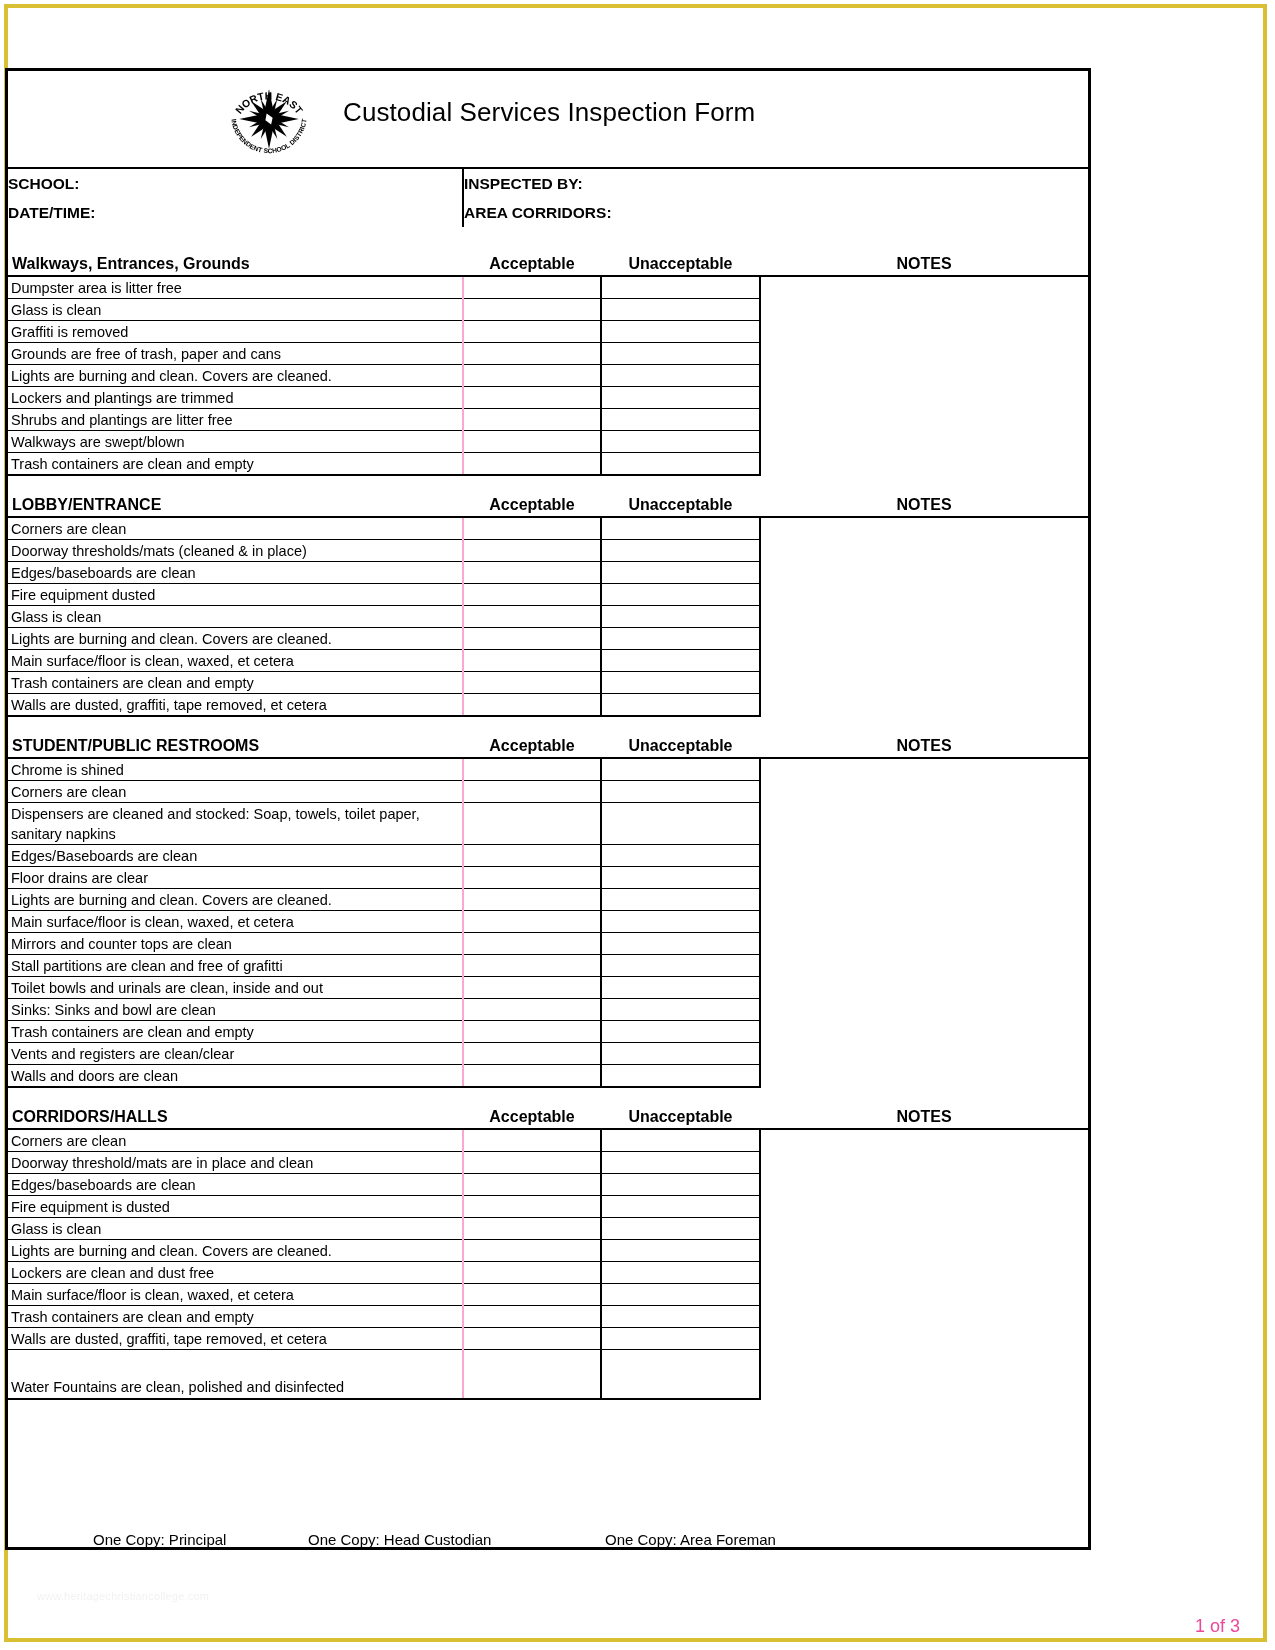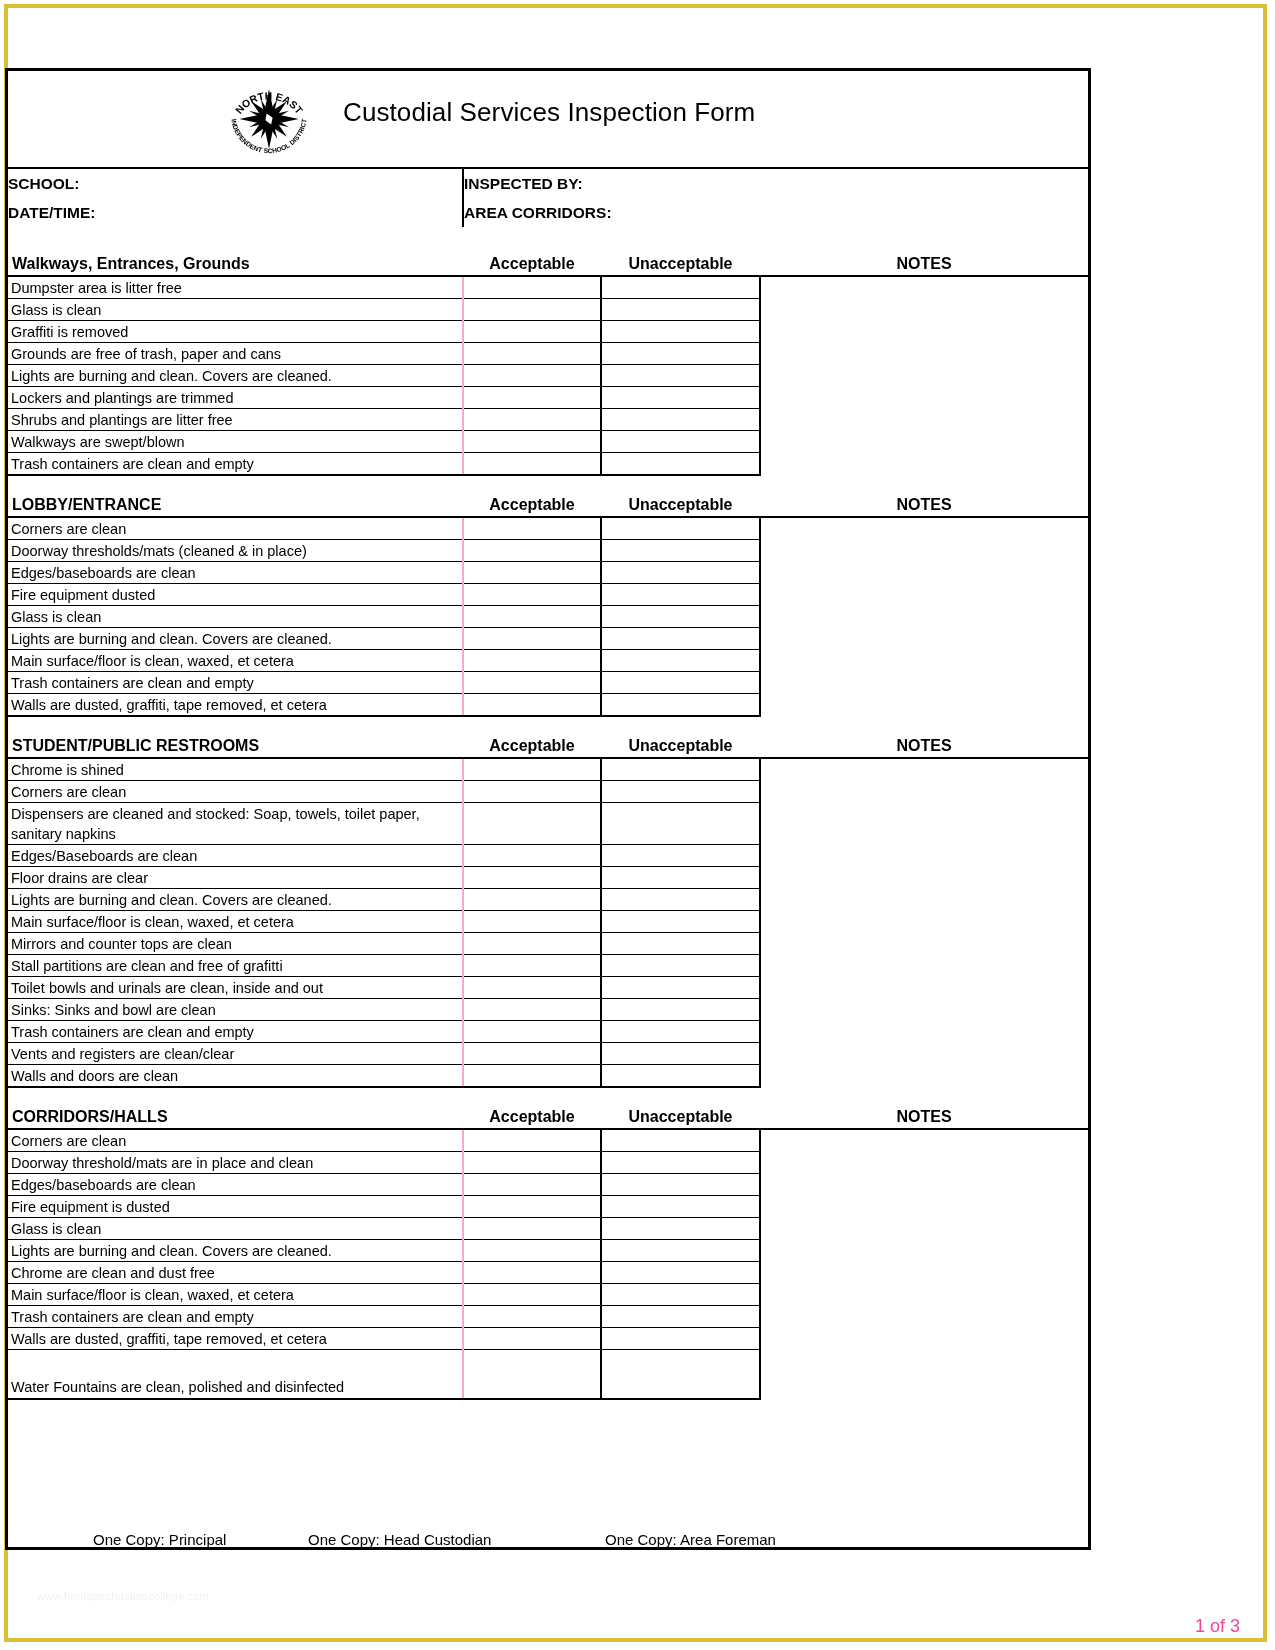--- a/index.html
+++ b/index.html
@@ -450,21 +450,21 @@
           <td class="label">Glass is clean</td>
           <td class="chk"></td>
           <td class="chk"></td>
         </tr>
         <tr class="item">
           <td class="label">Lights are burning and clean. Covers are cleaned.</td>
           <td class="chk"></td>
           <td class="chk"></td>
         </tr>
         <tr class="item">
-          <td class="label">Chrome are clean and dust free</td>
+          <td class="label">Lockers are clean and dust free</td>
           <td class="chk"></td>
           <td class="chk"></td>
         </tr>
         <tr class="item">
           <td class="label">Main surface/floor is clean, waxed, et cetera</td>
           <td class="chk"></td>
           <td class="chk"></td>
         </tr>
         <tr class="item">
           <td class="label">Trash containers are clean and empty</td>

